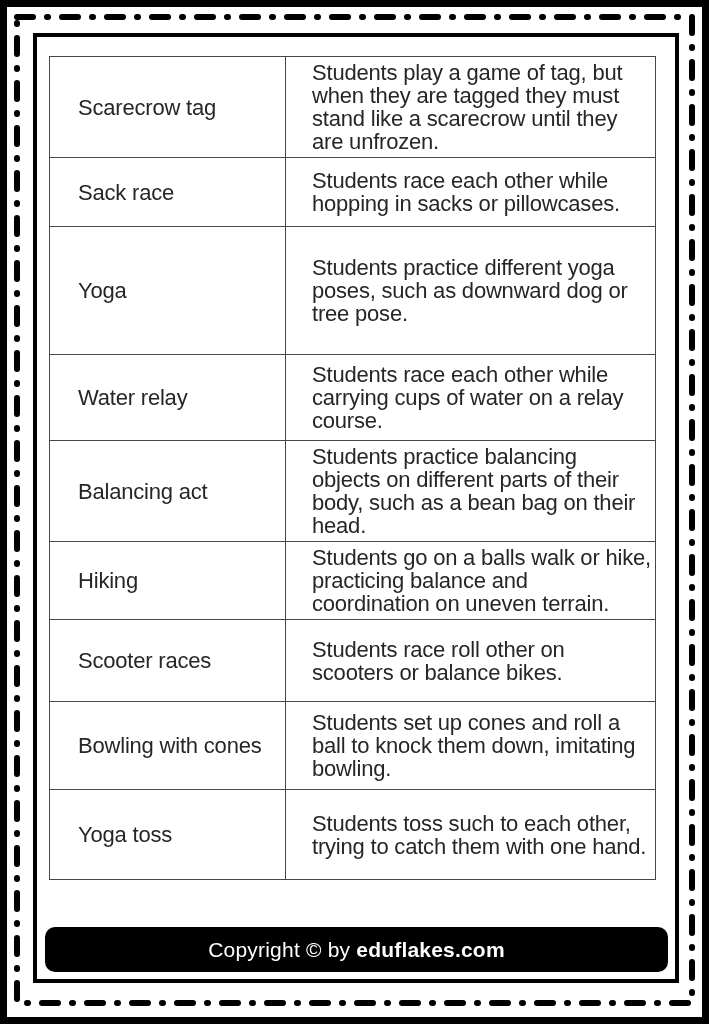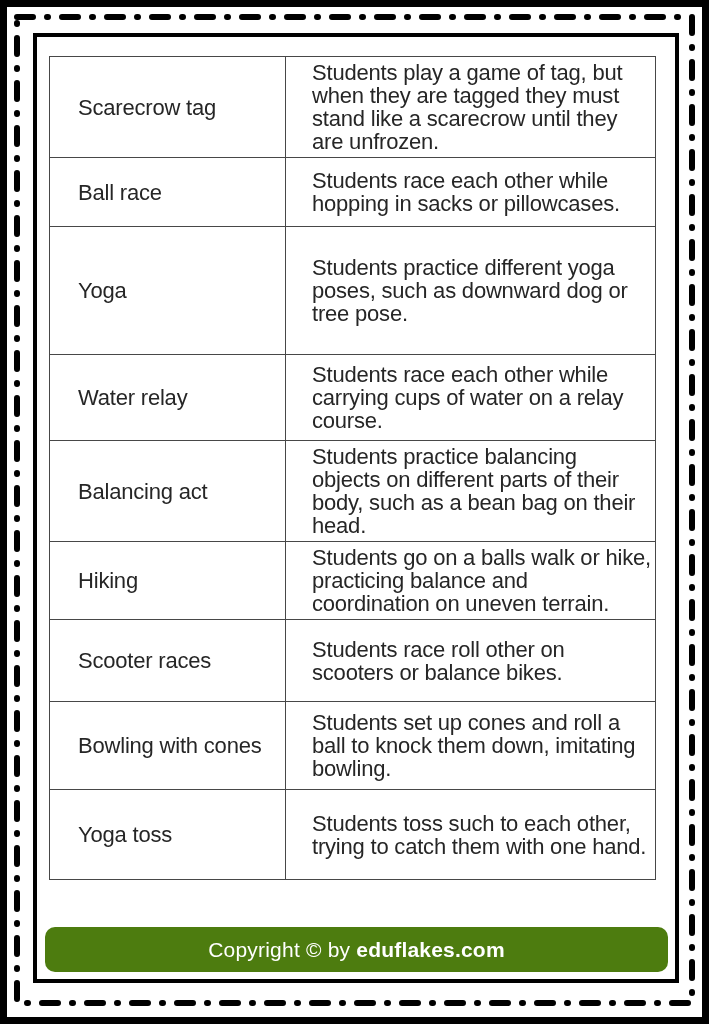--- a/index.html
+++ b/index.html
@@ -65,21 +65,21 @@
   tbody tr:nth-child(8)  { height: 88px; }
   tbody tr:nth-child(9)  { height: 90px; }
   tbody tr:nth-child(10) { height: 74px; }
   
   .copyright-bar {
     position: absolute;
     left: 45px;
     top: 927px;
     width: 623px;
     height: 45px;
-    background: #4d7c0f;
+    background: #000000;
     border-radius: 10px;
     display: flex;
     align-items: center;
     justify-content: center;
     color: #ffffff;
     font-size: 21px;
     letter-spacing: 0.2px;
   }
   .copyright-bar .brand { font-weight: bold; }
 </style>
@@ -101,21 +101,21 @@
         <col class="c1">
         <col class="c2">
       </colgroup>
     <tbody>
   <tr>
     <td class="activity">Scarecrow tag</td>
     <td class="description">Students play a game of tag, but when they are tagged they must stand like a scarecrow until they are unfrozen.</td>
   </tr>
 
   <tr>
-    <td class="activity">Ball race</td>
+    <td class="activity">Sack race</td>
     <td class="description">Students race each other while hopping in sacks or pillowcases.</td>
   </tr>
 
   <tr>
     <td class="activity">Yoga</td>
     <td class="description">Students practice different yoga poses, such as downward dog or tree pose.</td>
   </tr>
 
   <tr>
     <td class="activity">Water relay</td>

